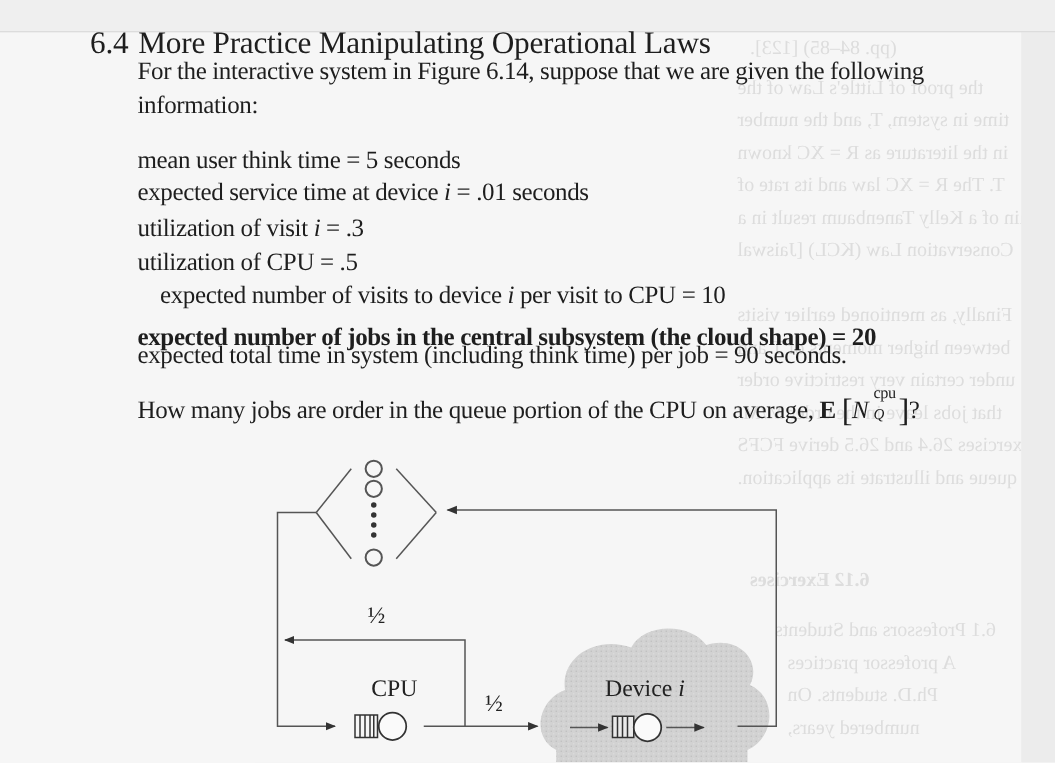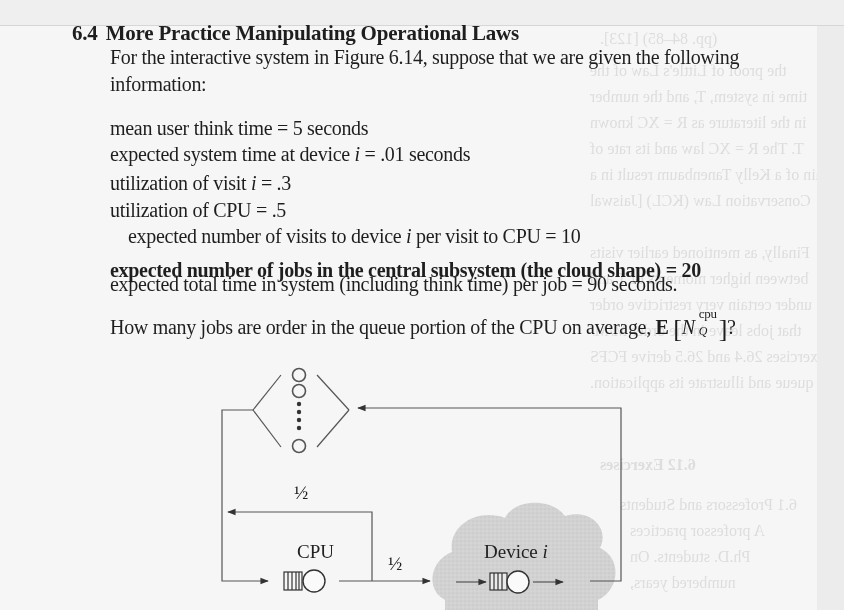--- a/index.html
+++ b/index.html
@@ -22,21 +22,21 @@
     position: absolute; left: 817px; top: 26px; width: 27px; height: 584px;
     background: #ececec;
   }
   
   .ghost {
     position: absolute; color: #c9c9c9; font-size: 16px; white-space: nowrap;
     transform: scaleX(-1); opacity: 0.55; pointer-events: none;
   }
   .heading {
     position: absolute; left: 72px; top: 21px;
-    font-weight: bold; font-size: 21px; letter-spacing: -0.2px; white-space: nowrap;
+    font-weight: normal; font-size: 25px; letter-spacing: -0.2px; white-space: nowrap;
   }
   .heading .num { margin-right: 8px; }
   .para {
     position: absolute; left: 110px; font-size: 20px; white-space: nowrap; letter-spacing: -0.3px;
   }
   .ital { font-style: italic; }
   .math-e { font-weight: bold; }
   .bracket { font-size: 26px; vertical-align: -3px; }
   .supsub { display: inline-block; position: relative; width: 24px; height: 20px; }
   .supsub .sup { position: absolute; left: 4px; top: -8px; font-size: 13px; }
@@ -77,21 +77,21 @@
   <span class="num">6.4</span><span>More Practice Manipulating Operational Laws</span>
 </div>
 
 <div class="para" style="top:46px;">For the interactive system in Figure 6.14, suppose that we are given the following</div>
 <div class="para" style="top:73px;">information:</div>
 
 <div class="para" style="top:117px;">
   <span>mean user think time = 5 seconds</span>
 </div>
 <div class="para" style="top:143px;">
-  <span>expected system time at device </span><span class="ital">i</span><span> = .01 seconds</span>
+  <span>expected service time at device </span><span class="ital">i</span><span> = .01 seconds</span>
 </div>
 <div class="para" style="top:172px;">
   <span>utilization of visit </span><span class="ital">i</span><span> = .3</span>
 </div>
 <div class="para" style="top:199px;">
   <span>utilization of CPU = .5</span>
 </div>
 <div class="para" style="top:225px;margin-left:18px;">
   <span>expected number of visits to device </span><span class="ital">i</span><span> per visit to CPU = 10</span>
 </div>

